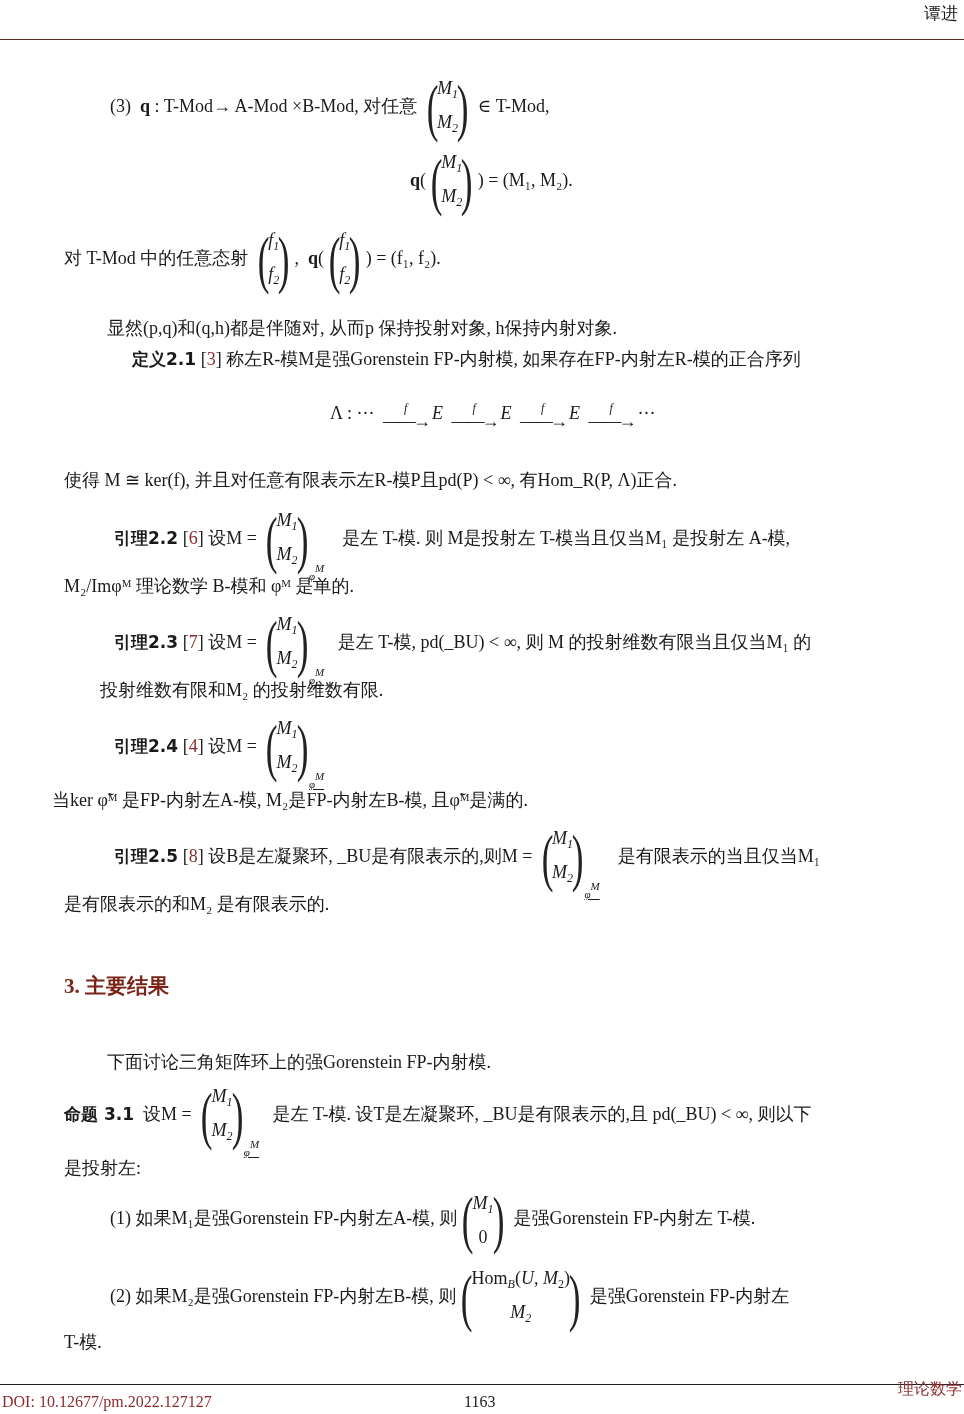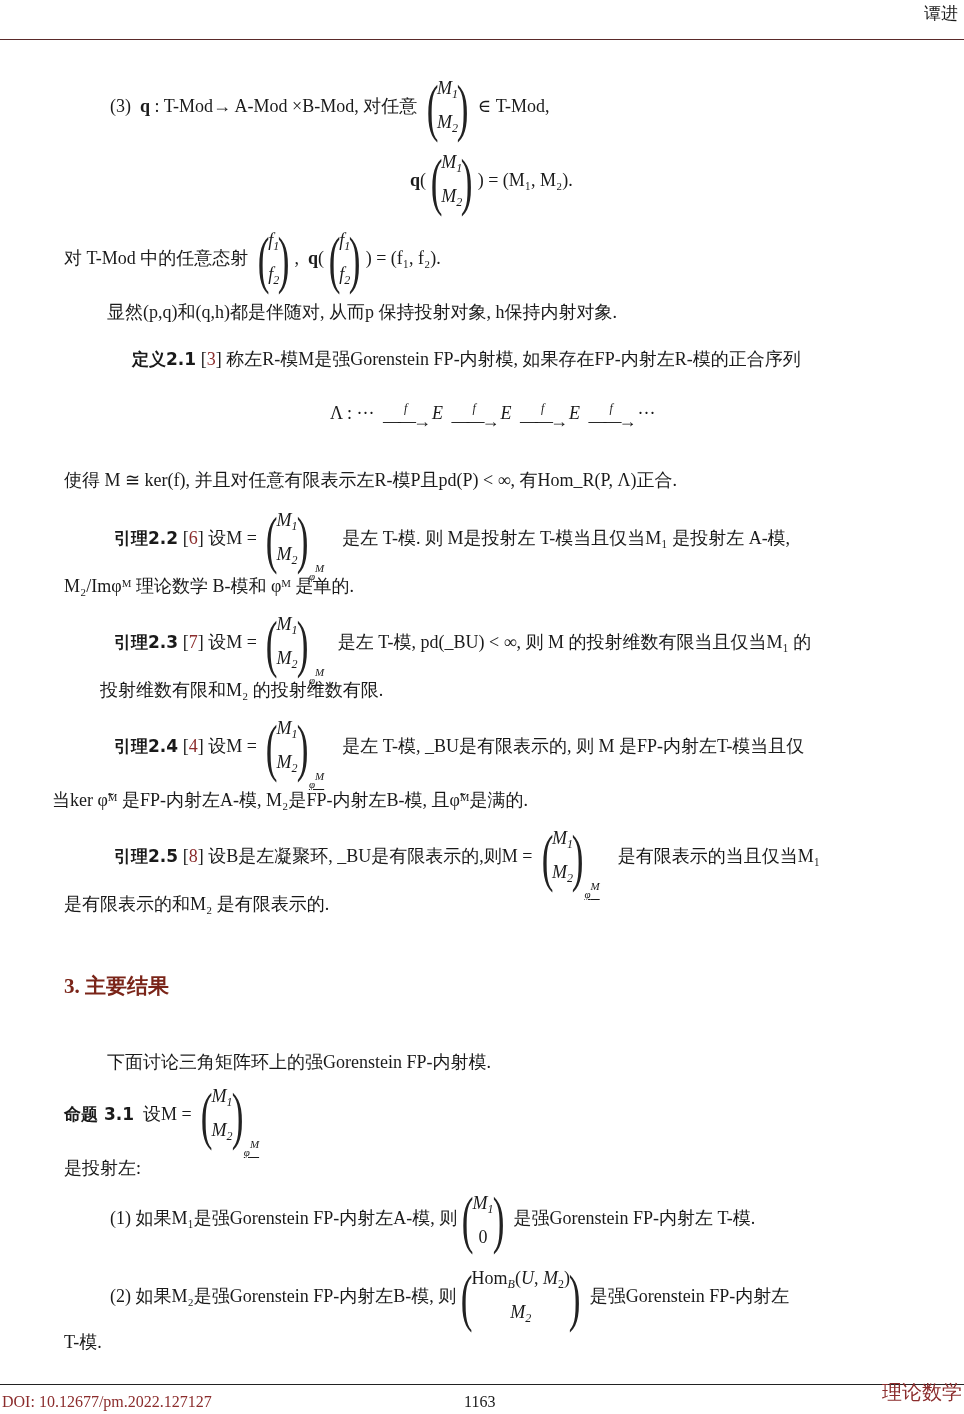--- a/index.html
+++ b/index.html
@@ -4,21 +4,21 @@
 <style>
   html, body { margin:0; padding:0; background:#ffffff; }
   body { width:964px; height:1414px; position:relative; overflow:hidden;
          font-family:"Liberation Serif","DejaVu Serif",serif; color:#1a1a1a; font-size:18px; }
   .abs { position:absolute; white-space:nowrap; }
   .hdr-author { right:6px; top:2px; font-size:17px; }
   .hdr-rule { left:0; top:39px; width:964px; height:1px; background:#5a2a2a; }
   .ftr-rule { left:0; top:1384px; width:964px; height:1px; background:#222; }
   .ftr-doi { left:2px; top:1393px; font-size:16px; color:#8b2c2c; }
   .ftr-page { left:464px; top:1393px; font-size:16px; }
-  .ftr-journal { right:2px; top:1379px; font-size:20px; color:#8b2c2c; }
+  .ftr-journal { right:2px; top:1379px; font-size:16px; color:#8b2c2c; }
   .i { font-style:italic; }
   .b { font-weight:bold; }
   .bs { font-family:"DejaVu Sans","Liberation Sans",sans-serif; font-weight:bold; font-size:17px; }
   .ref { color:#8b2c2c; }
   .sub { font-size:12px; vertical-align:-4px; }
   .sup { font-size:11px; vertical-align:8px; }
   .mat { display:inline-flex; align-items:center; vertical-align:middle; }
   .par { font-size:64px; line-height:64px; font-weight:100; transform:scaleX(0.55); display:inline-block; color:#222; }
   .cells { display:inline-flex; flex-direction:column; align-items:center; line-height:28px; font-style:italic; margin:0 -6px; }
   .phi { font-size:11px; font-style:italic; align-self:flex-end; margin-bottom:-8px; margin-left:-4px;text-decoration:underline; }
@@ -71,21 +71,21 @@
   <span class="b">q</span>(<span class="mat">
       <span class="par">(</span>
       <span class="cells">
         <span>f<sub class="sub">1</sub></span>
         <span>f<sub class="sub">2</sub></span>
       </span>
       <span class="par">)</span>
     </span><span>) = (f₁, f₂).</span>
 </div>
 
-<div class="abs" style="left:107px; top:300px;">显然(p,q)和(q,h)都是伴随对, 从而p 保持投射对象, h保持内射对象.</div>
+<div class="abs" style="left:107px; top:316px;">显然(p,q)和(q,h)都是伴随对, 从而p 保持投射对象, h保持内射对象.</div>
 
 <div class="abs" style="left:110px; top:347px;margin-left:22px;">
   <span class="bs">定义2.1</span>
   [<span class="ref">3</span>]
   <span>称左R-模M是强Gorenstein FP-内射模, 如果存在FP-内射左R-模的正合序列</span>
 </div>
 <div class="abs" style="left:330px; top:402px;">
   <span>Λ : ···</span>
   <span class="arrow">
       <span class="lbl">f</span>
@@ -146,21 +146,21 @@
   <span>设M =</span>
   <span class="mat">
       <span class="par">(</span>
       <span class="cells">
         <span>M<sub class="sub">1</sub></span>
         <span>M<sub class="sub">2</sub></span>
       </span>
       <span class="par">)</span>
       <span class="phi">φ<sup class="sup">M</sup></span>
     </span>
-  &nbsp;&nbsp;&nbsp;<span>是左 T-模, _BU是有限表示的, 则 M 是FP-内射左T-模当且仅</span>
+  &nbsp;&nbsp;&nbsp;
 </div>
 <div class="abs" style="left:52px; top:788px;">当ker φ̃ᴹ 是FP-内射左A-模, M₂是FP-内射左B-模, 且φ̃ᴹ是满的.</div>
 
 <div class="abs" style="left:114px; top:824px;">
   <span class="bs">引理2.5</span>
   [<span class="ref">8</span>]
   <span>设B是左凝聚环, _BU是有限表示的,则M =</span>
   <span class="mat">
       <span class="par">(</span>
       <span class="cells">
@@ -186,21 +186,21 @@
   <span>设M =</span>
   <span class="mat">
       <span class="par">(</span>
       <span class="cells">
         <span>M<sub class="sub">1</sub></span>
         <span>M<sub class="sub">2</sub></span>
       </span>
       <span class="par">)</span>
       <span class="phi">φ<sup class="sup">M</sup></span>
     </span>
-  &nbsp;&nbsp;
+  &nbsp;&nbsp;<span>是左 T-模.  设T是左凝聚环, _BU是有限表示的,且 pd(_BU) &lt; ∞, 则以下</span>
 </div>
 <div class="abs" style="left:64px; top:1156px;">是投射左:</div>
 
 <div class="abs" style="left:110px; top:1188px;">
   <span>(1)</span>
   <span>如果M₁是强Gorenstein FP-内射左A-模, 则</span><span class="mat">
       <span class="par">(</span>
       <span class="cells">
         <span>M<sub class="sub">1</sub></span>
         <span style="font-style:normal">0</span>

